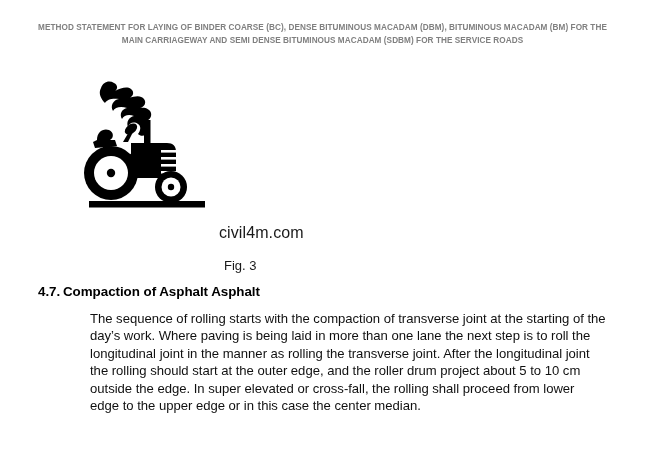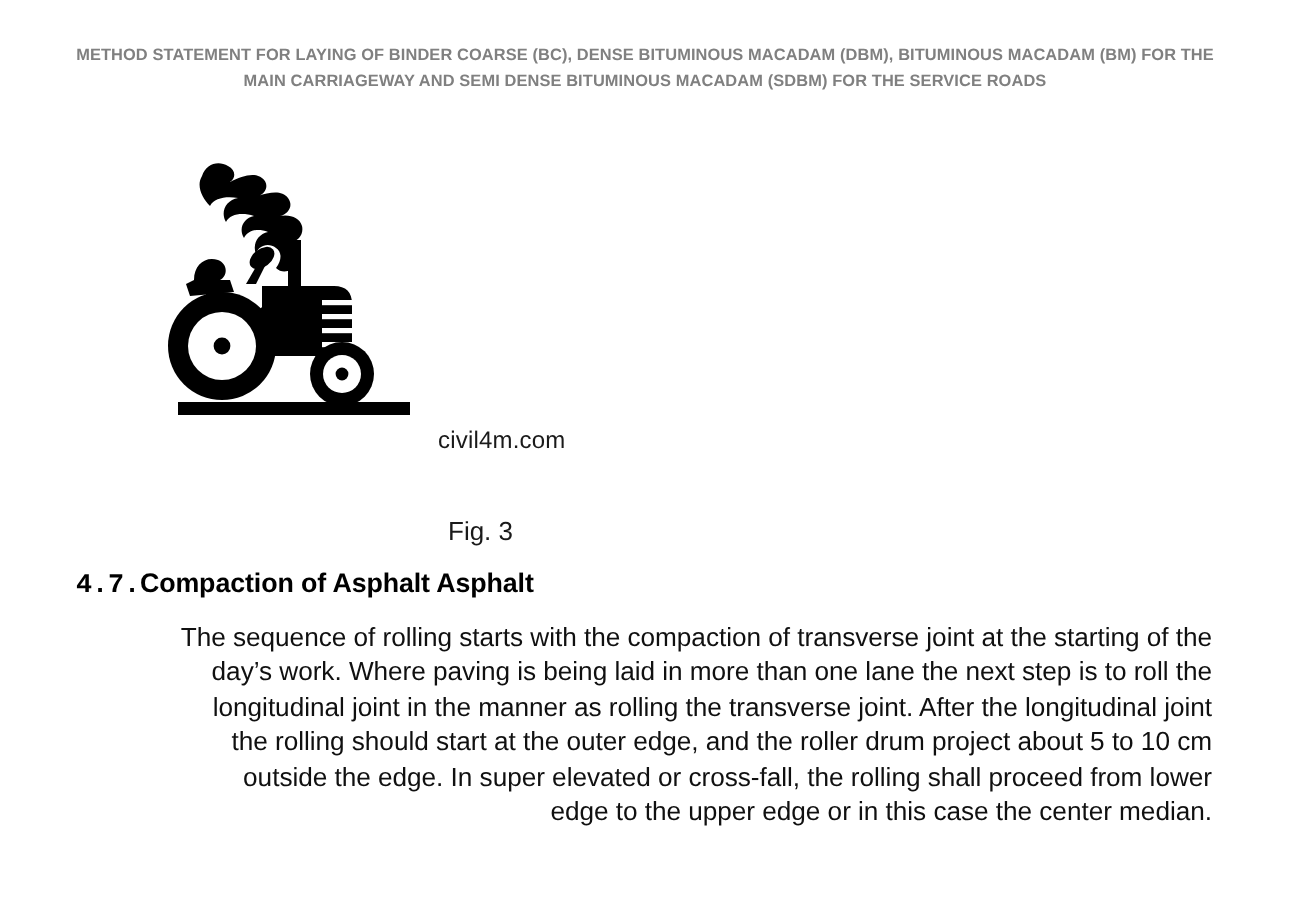--- a/index.html
+++ b/index.html
@@ -49,23 +49,23 @@
     top: 0;
     width: 130px;
     height: 145px;
   }
   .figure-illustration svg {
     display: block;
   }
   .figure-watermark {
     position: absolute;
     left: 219px;
-    top: 145px;
+    top: 156px;
     color: #1a1a1a;
-    font-size: 12px;
+    font-size: 16px;
     font-family: "Liberation Sans", sans-serif;
     letter-spacing: 0.1px;
     white-space: nowrap;
   }
   .figure-caption {
     position: absolute;
     left: 224px;
     top: 190px;
     color: #1a1a1a;
     font-size: 13px;
@@ -80,33 +80,32 @@
     top: 284px;
     font-size: 13.4px;
     font-weight: bold;
     color: #000000;
     white-space: nowrap;
     letter-spacing: -0.05px;
   }
   .section-heading .sec-num {
     display: inline-block;
     min-width: 25px;
-    font-family: Liberation Mono, monospace;
   }
 
   
   .section-body {
     position: absolute;
     left: 90px;
     top: 310px;
     width: 516px;
     font-size: 13.1px;
     line-height: 17.4px;
     color: #101010;
-    text-align: right;
+    text-align: left;
     letter-spacing: -0.02px;
   }
   .section-body p {
     margin: 0;
   }
 </style>
 </head>
 <body>
 
 <div class="doc-header">

